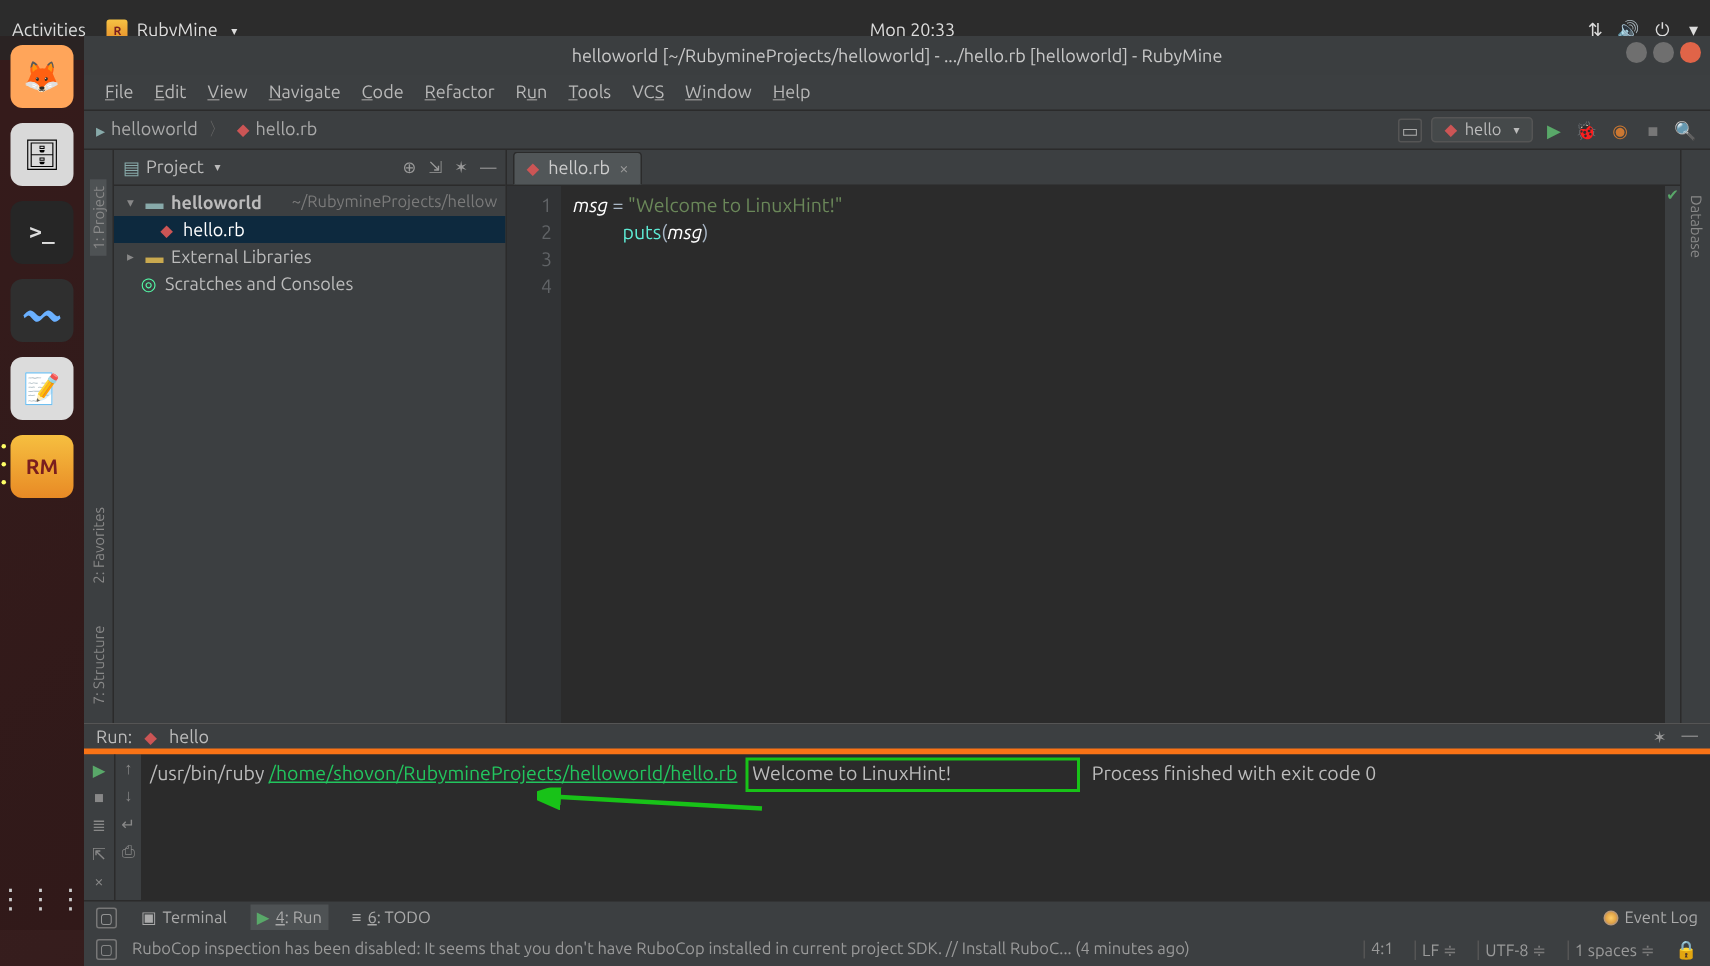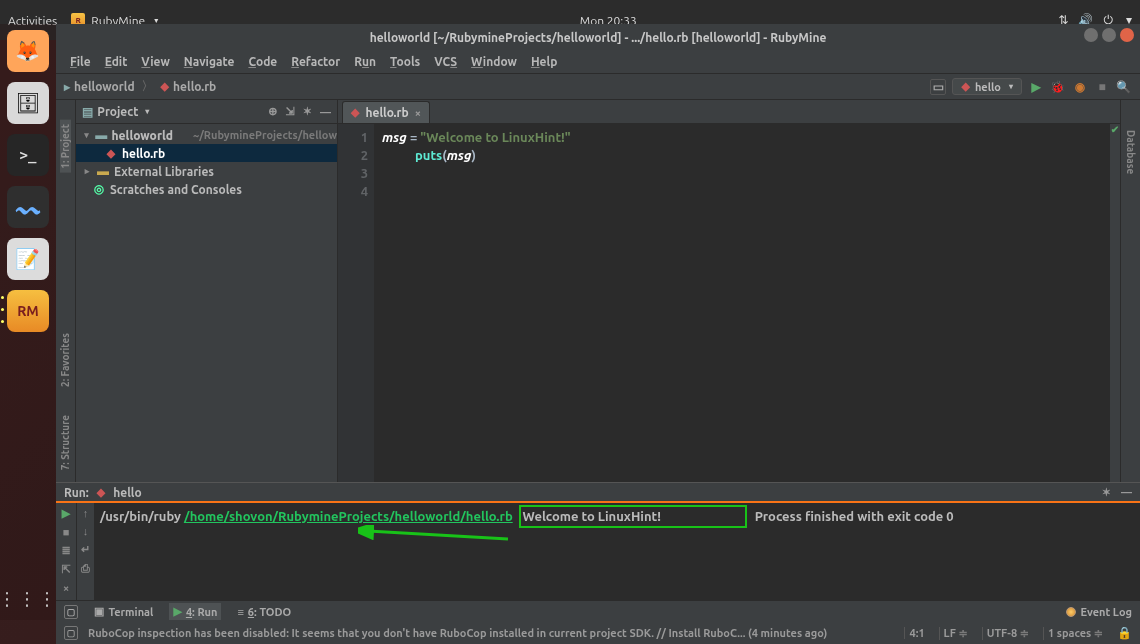--- a/index.html
+++ b/index.html
@@ -22,21 +22,21 @@
 .licon.ff { background: #ffa55a; color: #1c3e7c; }
 .licon.files { background: #d9d9d9; }
 .licon.term { background: #262626; color: #ddd; font-family: monospace; font-weight: bold; font-size: 14px; }
 .licon.mon { background: #2f2f2f; color: #6ab0ff; font-size: 24px; }
 .licon.ed { background: #dcdcdc; }
 .licon.rm { background: linear-gradient(#f6bf40,#e88a25); color: #7a1e1e; font-weight: bold; font-size: 14px; position: relative; }
 .licon.rm::after { content:""; position:absolute; left:-6px; top:6px; width:3px; height:3px; border-radius:50%; background:#ff6; box-shadow:0 12px 0 #ff6, 0 24px 0 #ff6; }
 .apps-grid { position: absolute; bottom: 4px; left: 0; width: 56px; height: 36px; display:flex; align-items:center; justify-content:center; color:#ccc; font-size:18px; letter-spacing:2px; cursor:pointer; }
 
 
-.rm-window { position: absolute; top: 24px; left: 56px; right: 0; bottom: 0; background: #3c3f41; display: flex; flex-direction: column; font-weight: bold; }
+.rm-window { position: absolute; top: 24px; left: 56px; right: 0; bottom: 0; background: #3c3f41; display: flex; flex-direction: column; }
 .rm-titlebar { height: 26px; background: #3b3e40; display: flex; align-items: center; justify-content: center; color: #c8c8c8; font-size: 12px; position: relative; }
 .rm-titlebar .win-controls { position: absolute; right: 6px; top: 4px; display: flex; gap: 4px; }
 .win-btn { width: 14px; height: 14px; border-radius: 50%; display:inline-block; }
 .win-min { background:#6f6f6f; }
 .win-max { background:#6f6f6f; }
 .win-close { background:#e06448; }
 
 .menu-bar { height: 24px; background: #3c3f41; display: flex; align-items: center; padding: 0 8px; gap: 2px; color: #b8b8b8; font-size: 12px; border-bottom: 1px solid #2b2b2b; }
 .menu-item { padding: 2px 6px; cursor: pointer; }
 .menu-item u { text-decoration: underline; text-decoration-color: #888; }
@@ -83,21 +83,21 @@
 .gutter { width:36px; background:#313335; color:#606366; text-align:right; padding:4px 6px 0 0; line-height:18px; user-select:none; }
 .code { flex:1; padding:4px 0 0 8px; line-height:18px; white-space:pre; }
 .c-id { color:#ffffff; font-style:italic; }
 .c-op { color:#a9b7c6; }
 .c-str { color:#6a8759; }
 .c-kw { color:#5eead4;margin-left:33px; }
 .right-gutter { position:absolute; right:0; top:0; width:10px; height:100%; background:#3c3f41; }
 .rg-tick { width:10px; height:10px; color:#59a869; font-size:10px; text-align:center; }
 
 .run-panel { height:118px; background:#2b2b2b; border-top:1px solid #555; display:flex; flex-direction:column; font-size:12px; color:#bbb; }
-.run-header { height:20px; background:#3c3f41; display:flex; align-items:center; padding:0 8px; gap:8px; justify-content:space-between; border-bottom:2px solid #f97316; }
+.run-header { height:20px; background:#3c3f41; display:flex; align-items:center; padding:0 8px; gap:8px; justify-content:space-between; border-bottom:4px solid #f97316; }
 .run-body { flex:1; display:flex; }
 .run-controls { width:20px; background:#3c3f41; display:flex; flex-direction:column; align-items:center; gap:6px; padding-top:4px; }
 .rc-ic { font-size:11px; cursor:pointer; color:#888; }
 .rc-play { color:#59a869; }
 .run-controls2 { width:18px; background:#3c3f41; display:flex; flex-direction:column; align-items:center; gap:6px; padding-top:4px; border-left:1px solid #2b2b2b; }
 .run-out { flex:1; background:#2b2b2b; font-family:"DejaVu Sans Mono",monospace; font-size:13px; line-height:19px; color:#bbb; padding:2px 6px; position:relative; }
 .run-link { color:#22c55e; text-decoration:underline; }
 .hlbox { border:2px solid #18c218; display:inline-block; padding:0 84px 0 2px; margin-left:-2px; }
 .arrow-svg { position:absolute; top:22px; left:264px; }
 

